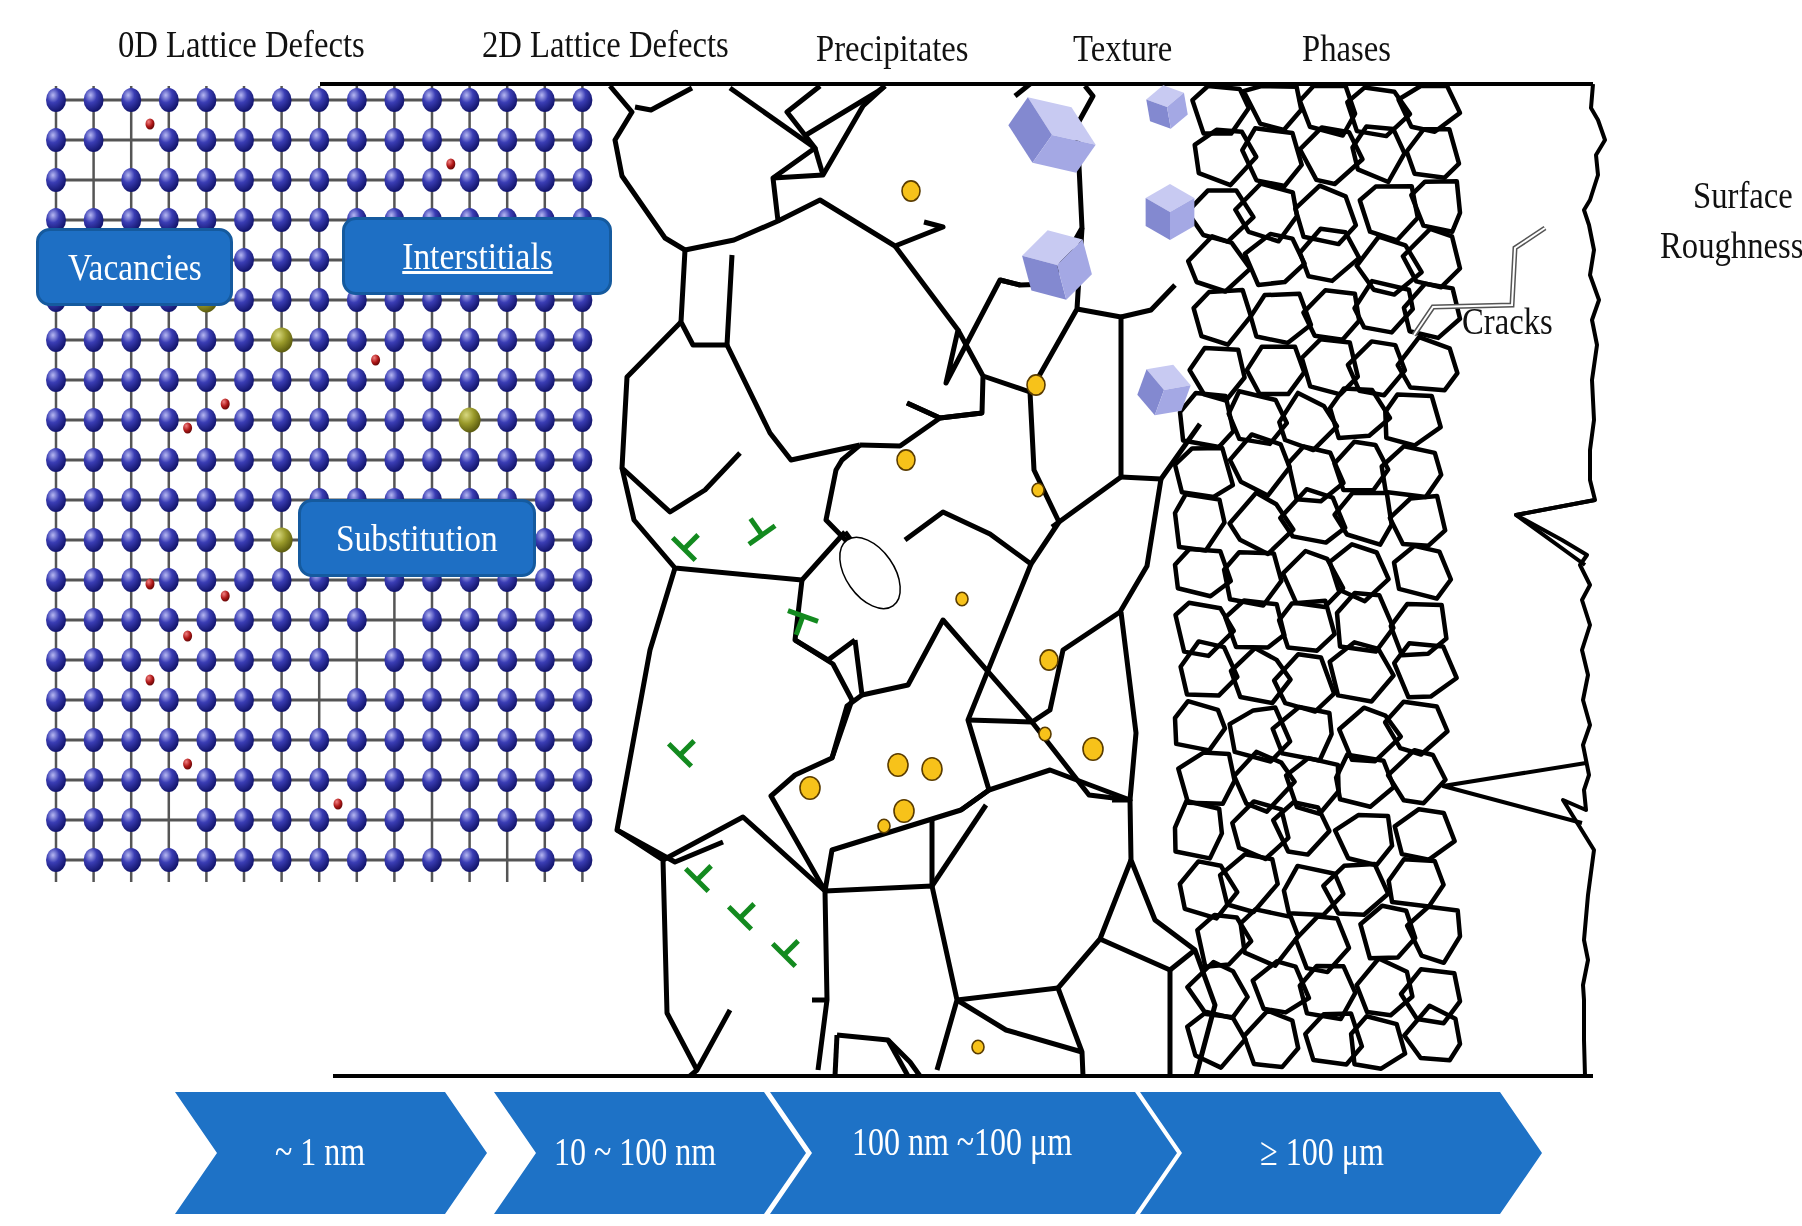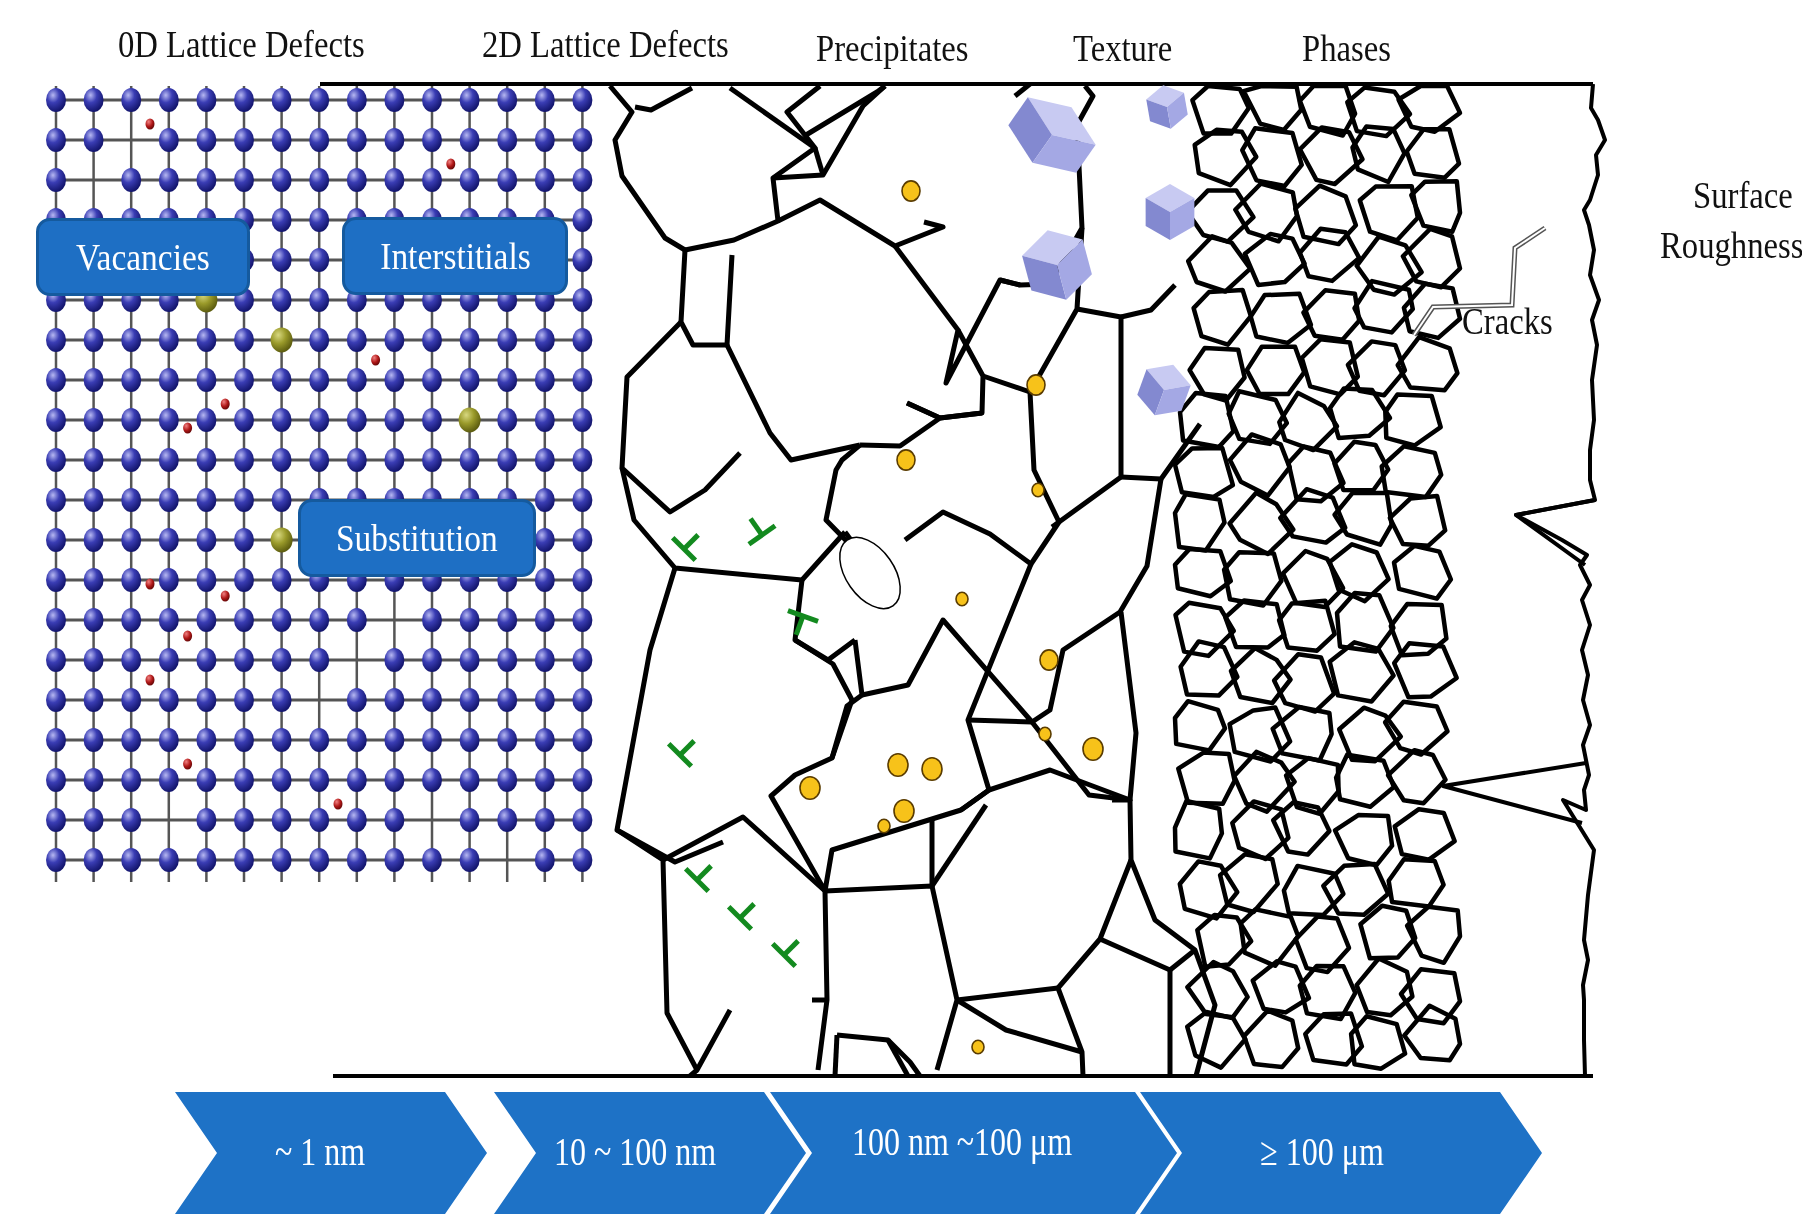--- a/index.html
+++ b/index.html
@@ -643,24 +643,24 @@
   <div class="hdr" style="left:1302px; top:26px">Phases</div>
 
   
   <div class="side-label" style="left:1660px; top:170px; text-align:center;">
     <div style="padding-left:26px">Surface</div>
     <div>Roughness</div>
   </div>
   <div class="side-label" style="left:1462px; top:296px;">Cracks</div>
 
   
-  <div class="defect-box" style="left:36px; top:218px; width:214px; height:78px;text-align:right;">
+  <div class="defect-box" style="left:36px; top:228px; width:197px; height:78px;text-align:right;">
     <span>Vacancies</span>
   </div>
-  <div class="defect-box" style="left:342px; top:217px; width:226px; height:78px;">
+  <div class="defect-box" style="left:342px; top:217px; width:270px; height:78px;text-decoration:underline;">
     <span>Interstitials</span>
   </div>
   <div class="defect-box" style="left:278px; top:499px; width:238px; height:78px;margin-left:20px;">
     <span>Substitution</span>
   </div>
 
   
   <div class="scale-label" style="left:245px; top:1128px; width:150px;">~ 1 nm</div>
   <div class="scale-label" style="left:530px; top:1128px; width:210px;">10 ~ 100 nm</div>
   <div class="scale-label" style="left:812px; top:1118px; width:300px;">100 nm ~100 μm</div>

